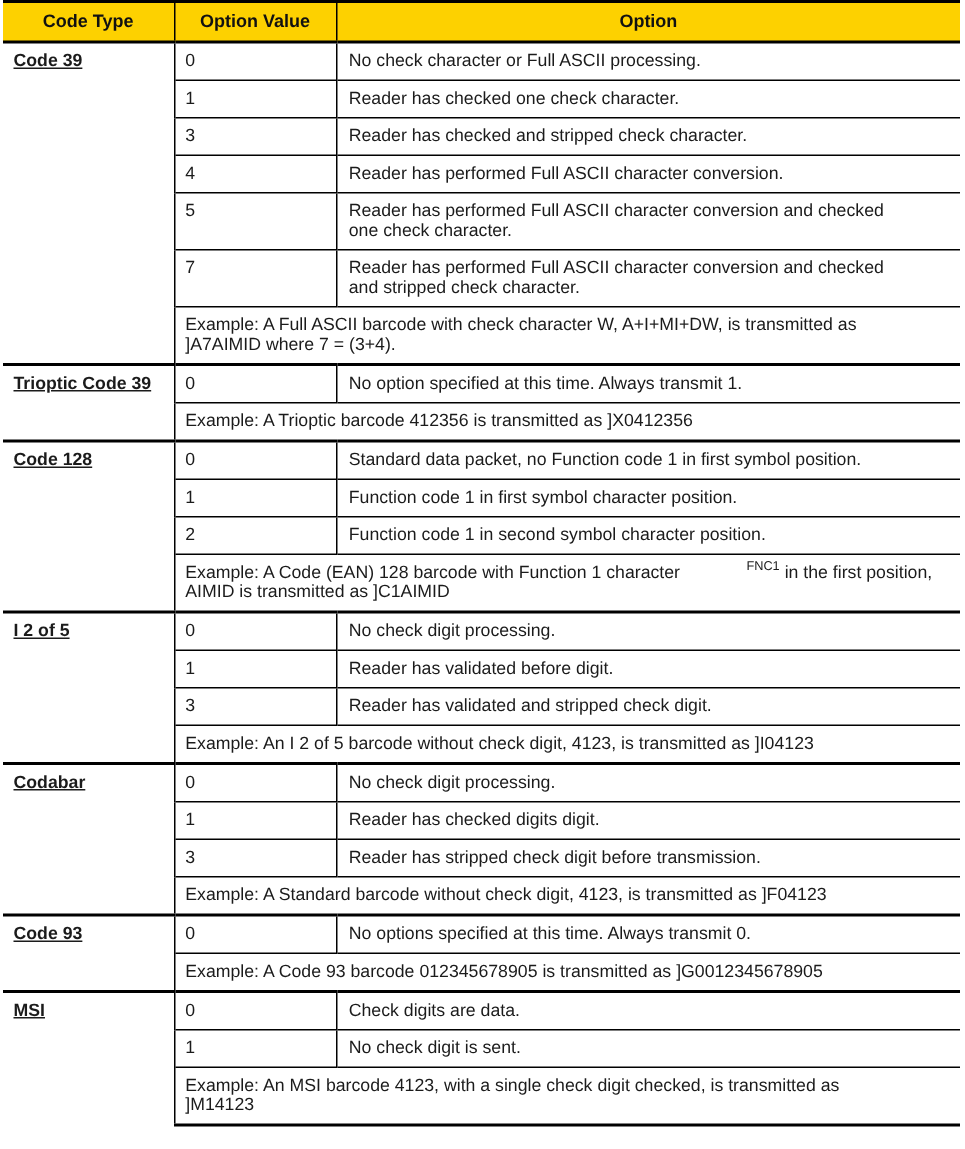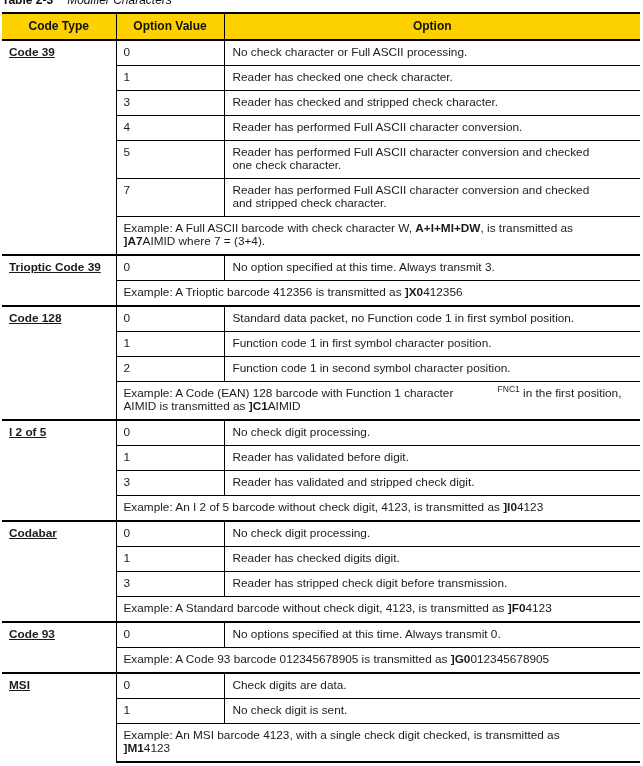--- a/index.html
+++ b/index.html
@@ -18,33 +18,28 @@
           font-size:12px; padding:5px 0 6px; color:#111; text-align:center; }
   .t th + th { border-left:1px solid #000; }
   .t td { font-size:11.8px; line-height:13px; vertical-align:top; color:var(--txt,#1b1b1b);
           padding:5px 8px 6px; border-top:1px solid #000; white-space:pre-wrap; }
   .t td.code { font-weight:bold; padding-left:7px; border-top:2px solid #000;text-decoration:underline; }
   .t tr.gs td { border-top:2px solid #000; }
   .t td.val { padding-left:7px; }
   .t td.ex  { padding-left:7px; }
   .t td.val, .t td.opt, .t td.ex { border-left:1px solid #000; }
   .t tr.last td { border-bottom:2px solid #000; }
-  .b { font-weight:bold;text-align:right; }
+  .b { font-weight:normal;text-align:right; }
   sup.fnc { font-size:8.5px; line-height:0; vertical-align:5px;padding-left:41px; }
 </style>
 </head>
 <body>
 
 <div class="page">
 
-  <div class="cap">
-    <div class="cap-inner">
-      <span class="cap-label">Table 2-3</span><span class="cap-title">Modifier Characters</span>
-    </div>
-  </div>
 
   <table class="t">
     <colgroup>
       <col style="width:114px">
         <col style="width:108px">
         <col style="width:416px">
     </colgroup>
     <thead>
       <tr>
         <th>Code Type</th>
@@ -82,21 +77,21 @@
 and stripped check character.</td>
       </tr>
       <tr>
         <td class="ex" colspan="2"><span>Example: A Full ASCII barcode with check character W, </span><span class="b">A+I+MI+DW</span><span>, is transmitted as
 </span><span class="b">]A7</span><span>AIMID where 7 = (3+4).</span></td>
       </tr>
 
       <tr class="gs">
         <td class="code" rowspan="2">Trioptic Code 39</td>
         <td class="val">0</td>
-        <td class="opt">No option specified at this time. Always transmit 3.</td>
+        <td class="opt">No option specified at this time. Always transmit 1.</td>
       </tr>
       <tr>
         <td class="ex" colspan="2"><span>Example: A Trioptic barcode 412356 is transmitted as </span><span class="b">]X0</span><span>412356</span></td>
       </tr>
 
       <tr class="gs">
         <td class="code" rowspan="4">Code 128</td>
         <td class="val">0</td>
         <td class="opt">Standard data packet, no Function code 1 in first symbol position.</td>
       </tr>

